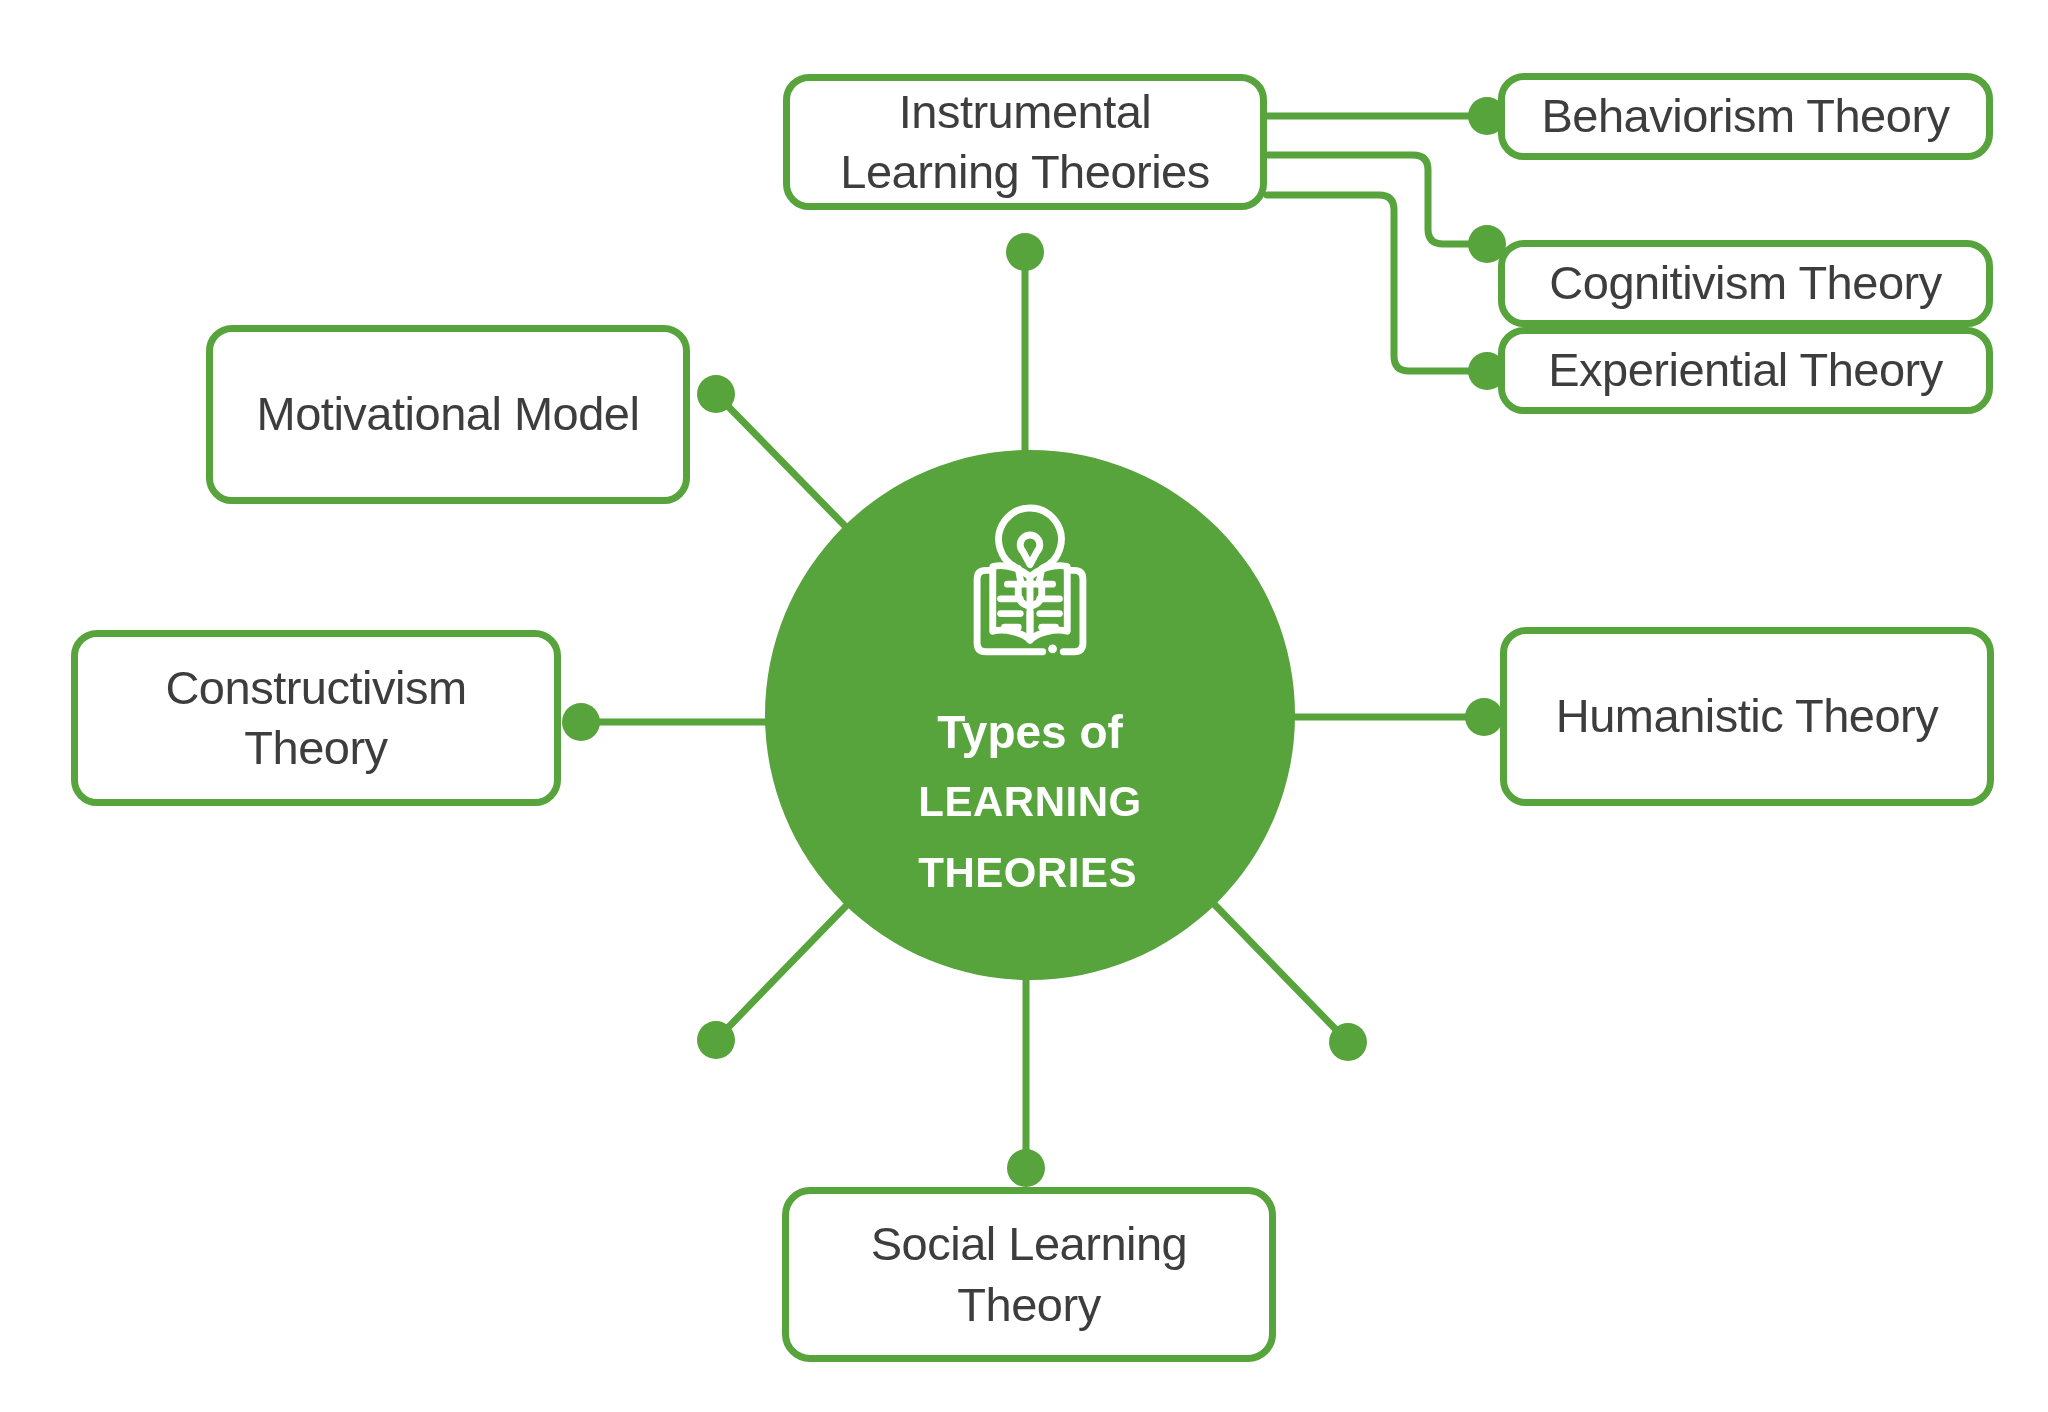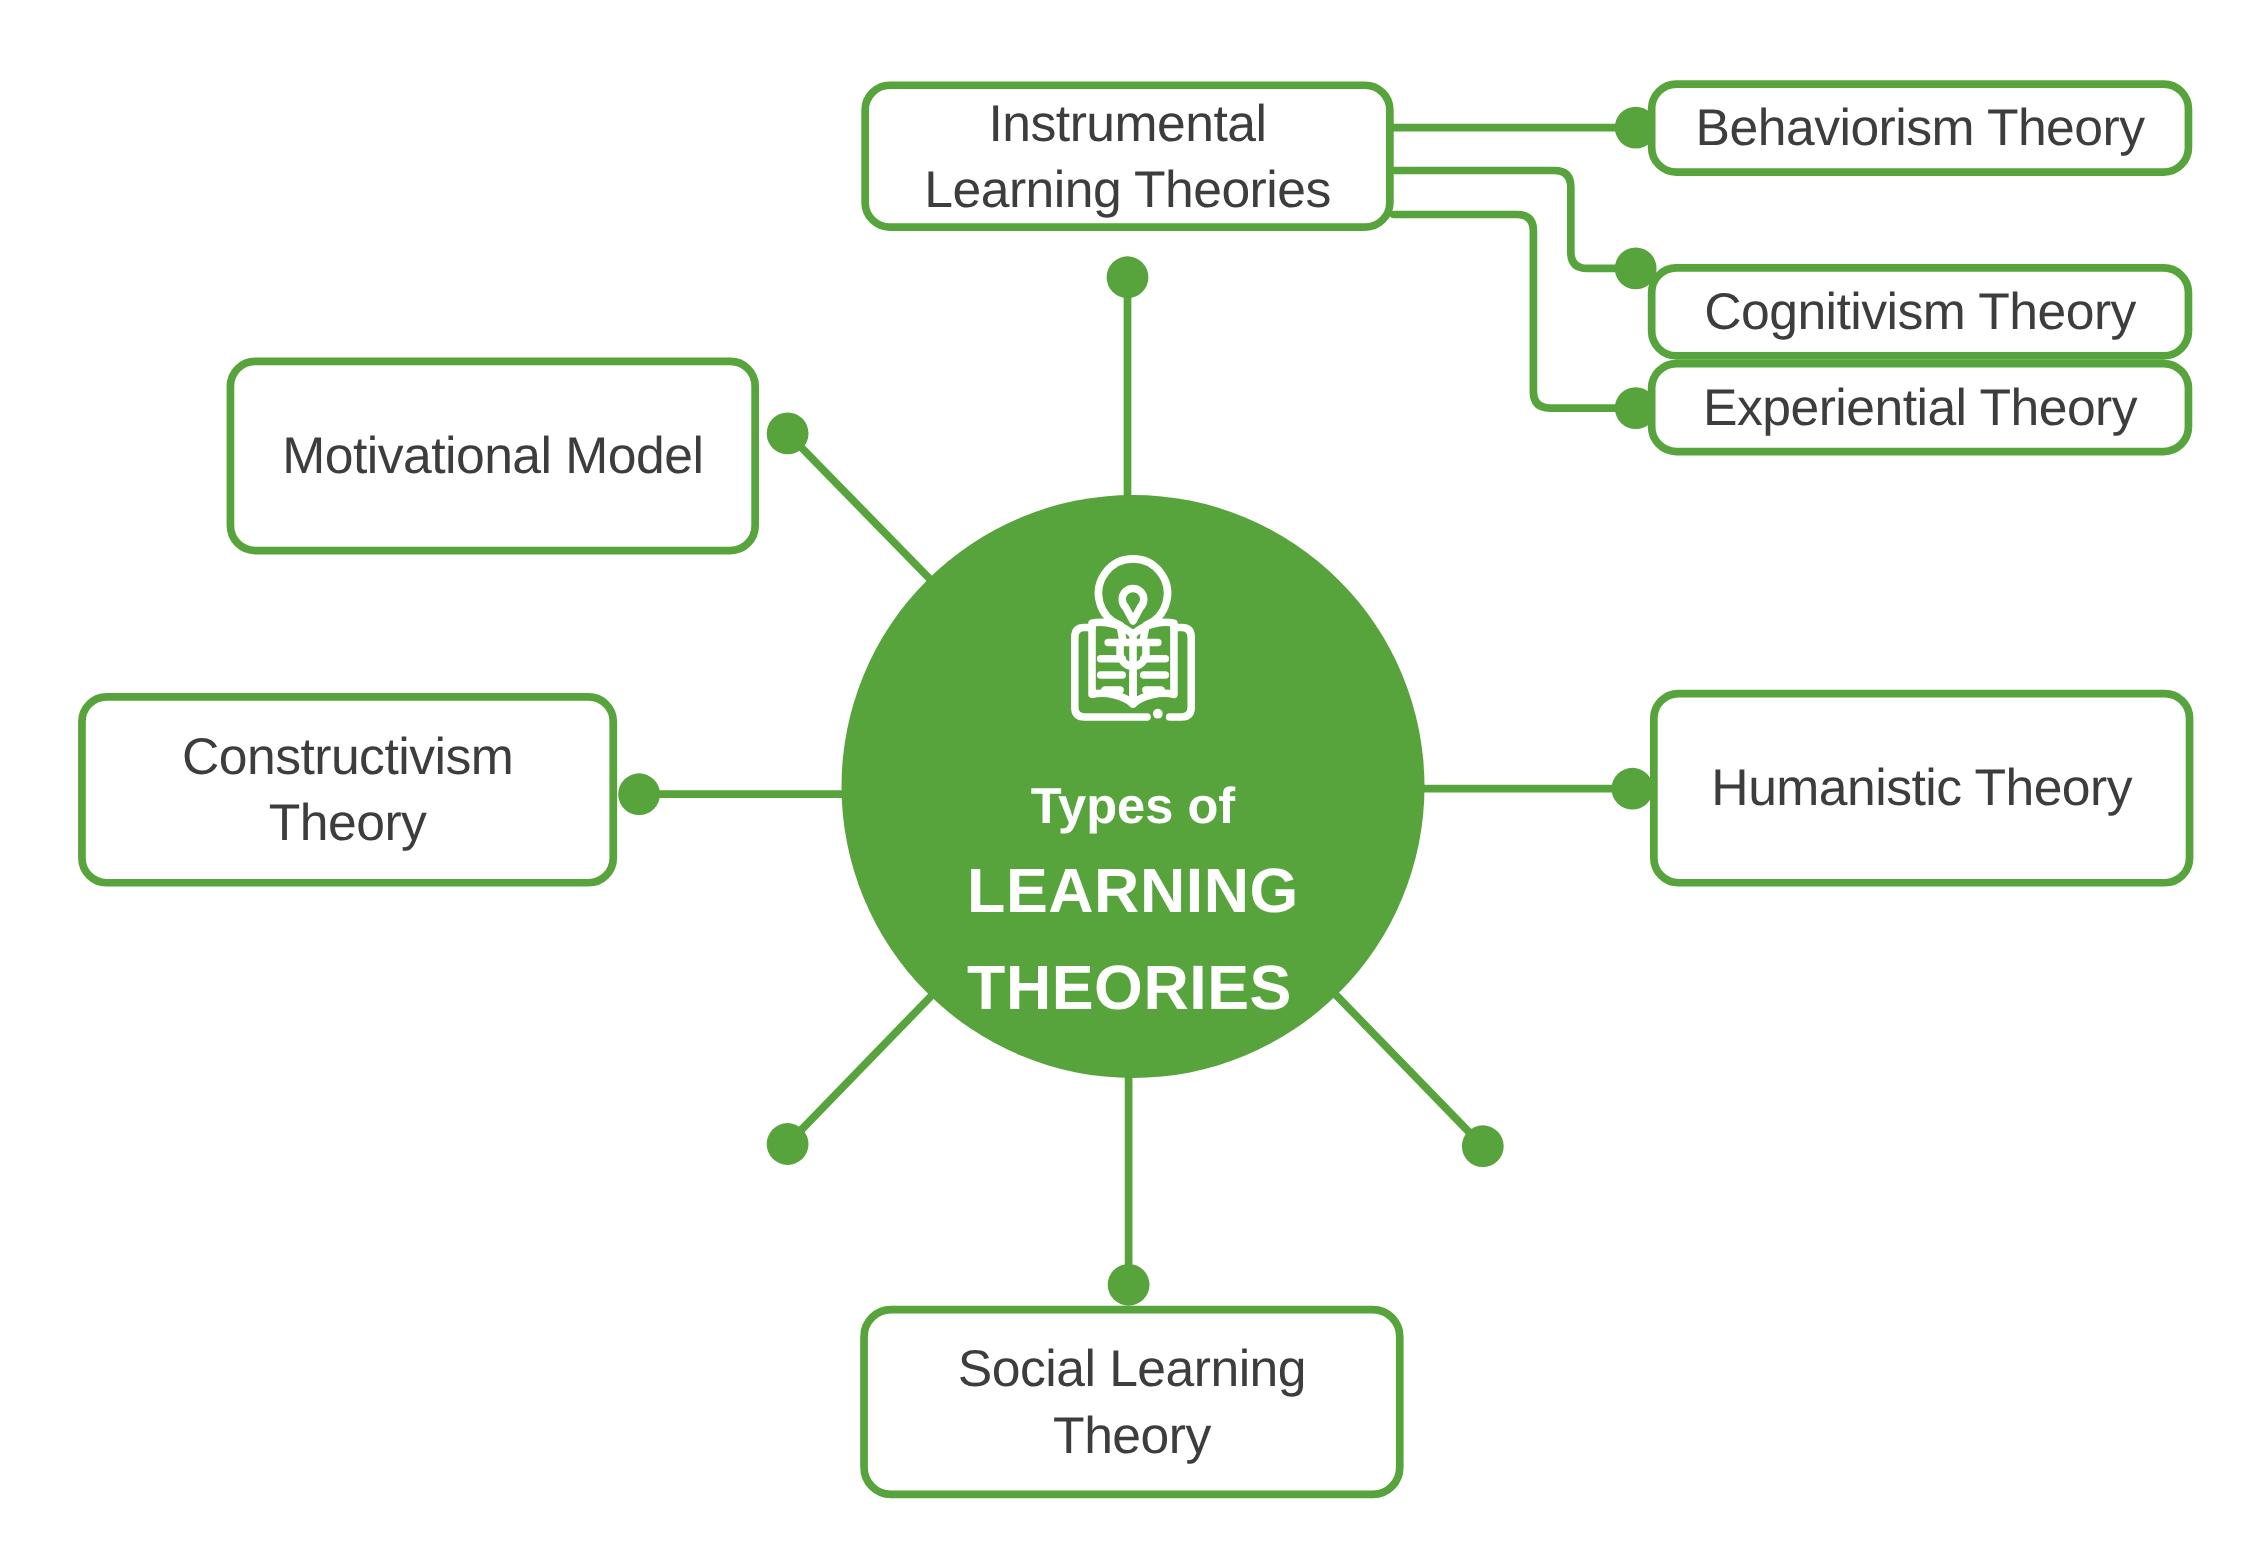--- a/index.html
+++ b/index.html
@@ -71,23 +71,23 @@
   }
   .central-icon { margin-top: 44px; width: 200px; height: 196px; }
   .central-subtitle {
     margin-top: 16px;
     font-size: 46px;
     font-weight: 700;
     line-height: 52px;
   }
   .central-title {
     margin-top: 8px;
-    font-size: 57px;
+    font-size: 42px;
     font-weight: 700;
-    line-height: 88px;
+    line-height: 71px;
     letter-spacing: 0.5px;
     white-space: pre-line;
   }
 </style>
 </head>
 <body>
 
 <div id="canvas">
 
   <svg class="wires" viewBox="0 0 2048 1412" xmlns="http://www.w3.org/2000/svg">

